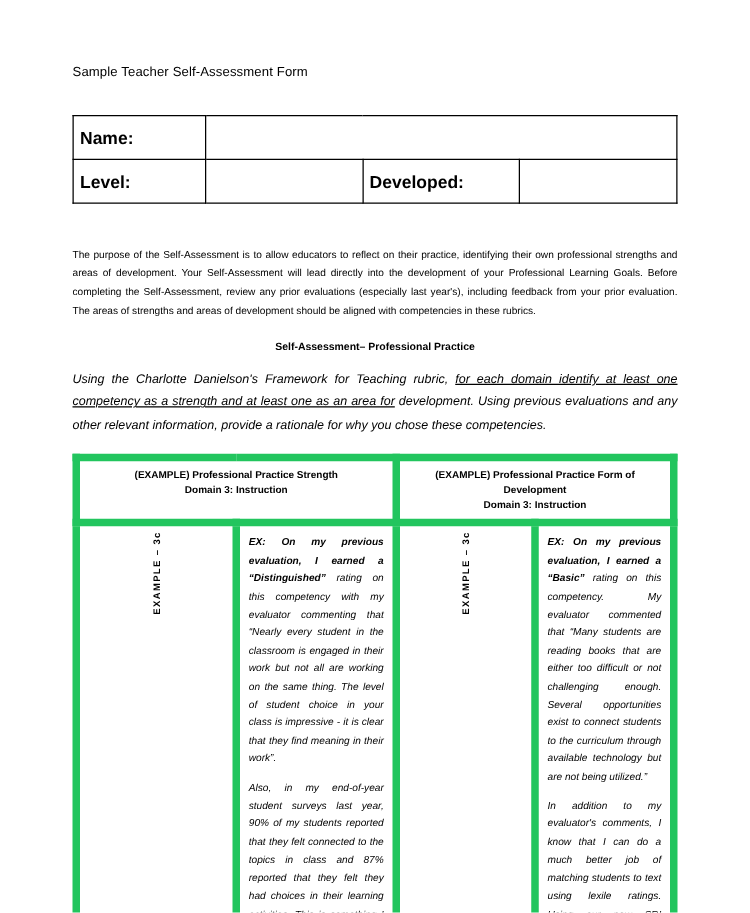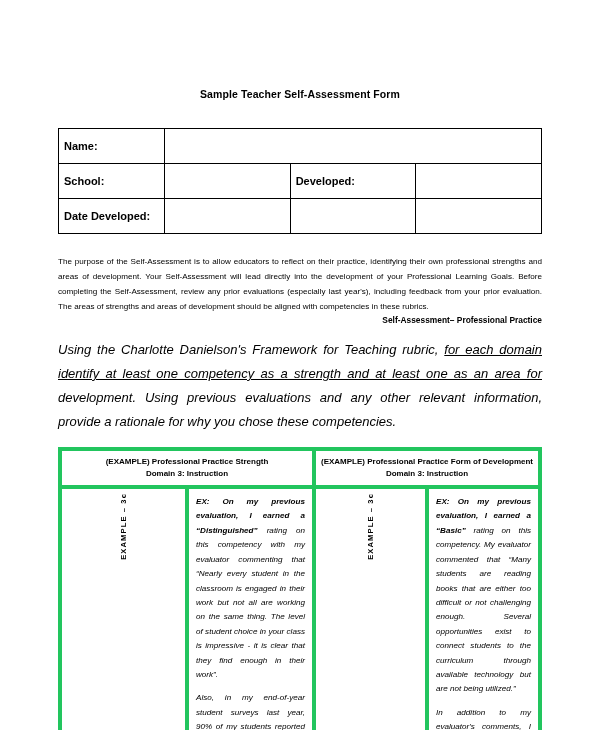--- a/index.html
+++ b/index.html
@@ -16,83 +16,83 @@
   }
   .page {
     position: relative;
     width: 600px;
     height: 730px;
     background: #ffffff;
     box-sizing: border-box;
     padding: 0 58px;
   }
   .doc-title {
-    text-align: center;
     font-size: 10.5px;
-    font-weight: bold;
-    padding-top: 88px;
+    font-weight: normal;
+    padding-top: 52px;
     letter-spacing: 0.1px;
   }
 
   
   table.id-table {
     margin-top: 28px;
     width: 484px;
     border-collapse: collapse;
     table-layout: fixed;
   }
   table.id-table td {
     border: 1px solid #000000;
     height: 30px;
-    font-size: 11px;
+    font-size: 14px;
     font-weight: bold;
     padding: 2px 5px;
     vertical-align: middle;
   }
   td.blank-cell {
     font-weight: normal;
   }
   td.nb {
     border: none;
   }
 
   
   .para {
-    margin-top: 21px;
+    margin-top: 34px;
     font-size: 8.1px;
     line-height: 1.85;
     text-align: justify;
     width: 484px;
   }
   .section-head {
-    text-align: right;
+    text-align: center;
     font-weight: bold;
     font-size: 8.4px;
+    margin-top: 15px;
   }
   .italic-para {
     margin-top: 13px;
-    font-size: 13px;
+    font-size: 10px;
     font-style: italic;
     line-height: 1.85;
     text-align: justify;
     width: 484px;
   }
   .italic-para u {
     text-decoration: underline;
   }
 
   
   table.ex-table {
     margin-top: 13px;
     width: 484px;
     border-collapse: collapse;
     table-layout: fixed;
   }
   table.ex-table td, table.ex-table th {
-    border: 4px solid #22c55e;
+    border: 6px solid #22c55e;
     vertical-align: top;
   }
   th.ex-head {
     font-size: 8px;
     font-weight: bold;
     text-align: center;
     padding: 5px 4px;
     line-height: 1.5;
   }
   td.label-cell {
@@ -145,30 +145,24 @@
 
   <div class="doc-title">Sample Teacher Self-Assessment Form</div>
 
   <table class="id-table">
     <tbody>
       <tr>
         <td style="width:95px">Name:</td>
         <td class="blank-cell" colspan="3"></td>
       </tr>
       <tr>
-        <td style="width:95px">School:</td>
+        <td style="width:95px">Level:</td>
         <td class="blank-cell" style="width:155px"></td>
         <td style="width:70px">Developed:</td>
         <td class="blank-cell"></td>
-      </tr>
-      <tr>
-        <td>Date Developed:</td>
-        <td class="blank-cell"></td>
-        <td class="nb"></td>
-        <td class="nb"></td>
       </tr>
     </tbody>
   </table>
 
   <div class="para">The purpose of the Self-Assessment is to allow educators to reflect on their practice, identifying their own professional strengths and areas of development. Your Self-Assessment will lead directly into the development of your Professional Learning Goals. Before completing the Self-Assessment, review any prior evaluations (especially last year's), including feedback from your prior evaluation. The areas of strengths and areas of development should be aligned with competencies in these rubrics.</div>
 
   <div class="section-head">Self-Assessment– Professional Practice</div>
 
   <div class="italic-para"><span>Using the Charlotte Danielson's Framework for Teaching rubric, </span><u>for each domain identify at least one competency as a strength and at least one as an area for</u><span> development. Using previous evaluations and any other relevant information, provide a rationale for why you chose these competencies.</span></div>
 
@@ -184,21 +178,21 @@
           <div>Domain 3: Instruction</div>
         </th>
       </tr>
     </thead>
     <tbody>
       <tr>
         <td class="label-cell">
           <span class="vert-label">EXAMPLE – 3c</span>
         </td>
         <td class="body-cell" style="width:226px">
-          <p><span class="bold-lead">EX: On my previous evaluation, I earned a “Distinguished”</span><span> rating on this competency with my evaluator commenting that “Nearly every student in the classroom is engaged in their work but not all are working on the same thing. The level of student choice in your class is impressive - it is clear that they find enough in their work”.</span></p>
+          <p><span class="bold-lead">EX: On my previous evaluation, I earned a “Distinguished”</span><span> rating on this competency with my evaluator commenting that “Nearly every student in the classroom is engaged in their work but not all are working on the same thing. The level of student choice in your class is impressive - it is clear that they find meaning in their work”.</span></p>
           <p>Also, in my end-of-year student surveys last year, 90% of my students reported that they felt connected to the topics in class and 87% reported that they felt they had choices in their learning activities. This is something I spent a great deal of time working on last year and was the focus of one of my professional growth goals.</p>
         </td>
         <td class="label-cell">
           <span class="vert-label">EXAMPLE – 3c</span>
         </td>
         <td class="body-cell">
           <p><span class="bold-lead">EX: On my previous evaluation, I earned a “Basic”</span><span> rating on this competency. My evaluator commented that “Many students are reading books that are either too difficult or not challenging enough. Several opportunities exist to connect students to the curriculum through available technology but are not being utilized.”</span></p>
           <p>In addition to my evaluator's comments, I know that I can do a much better job of matching students to text using lexile ratings. Using our new SRI computer program, I can update student reading levels regularly and use them to better individualize reading materials.</p>
         </td>
       </tr>

